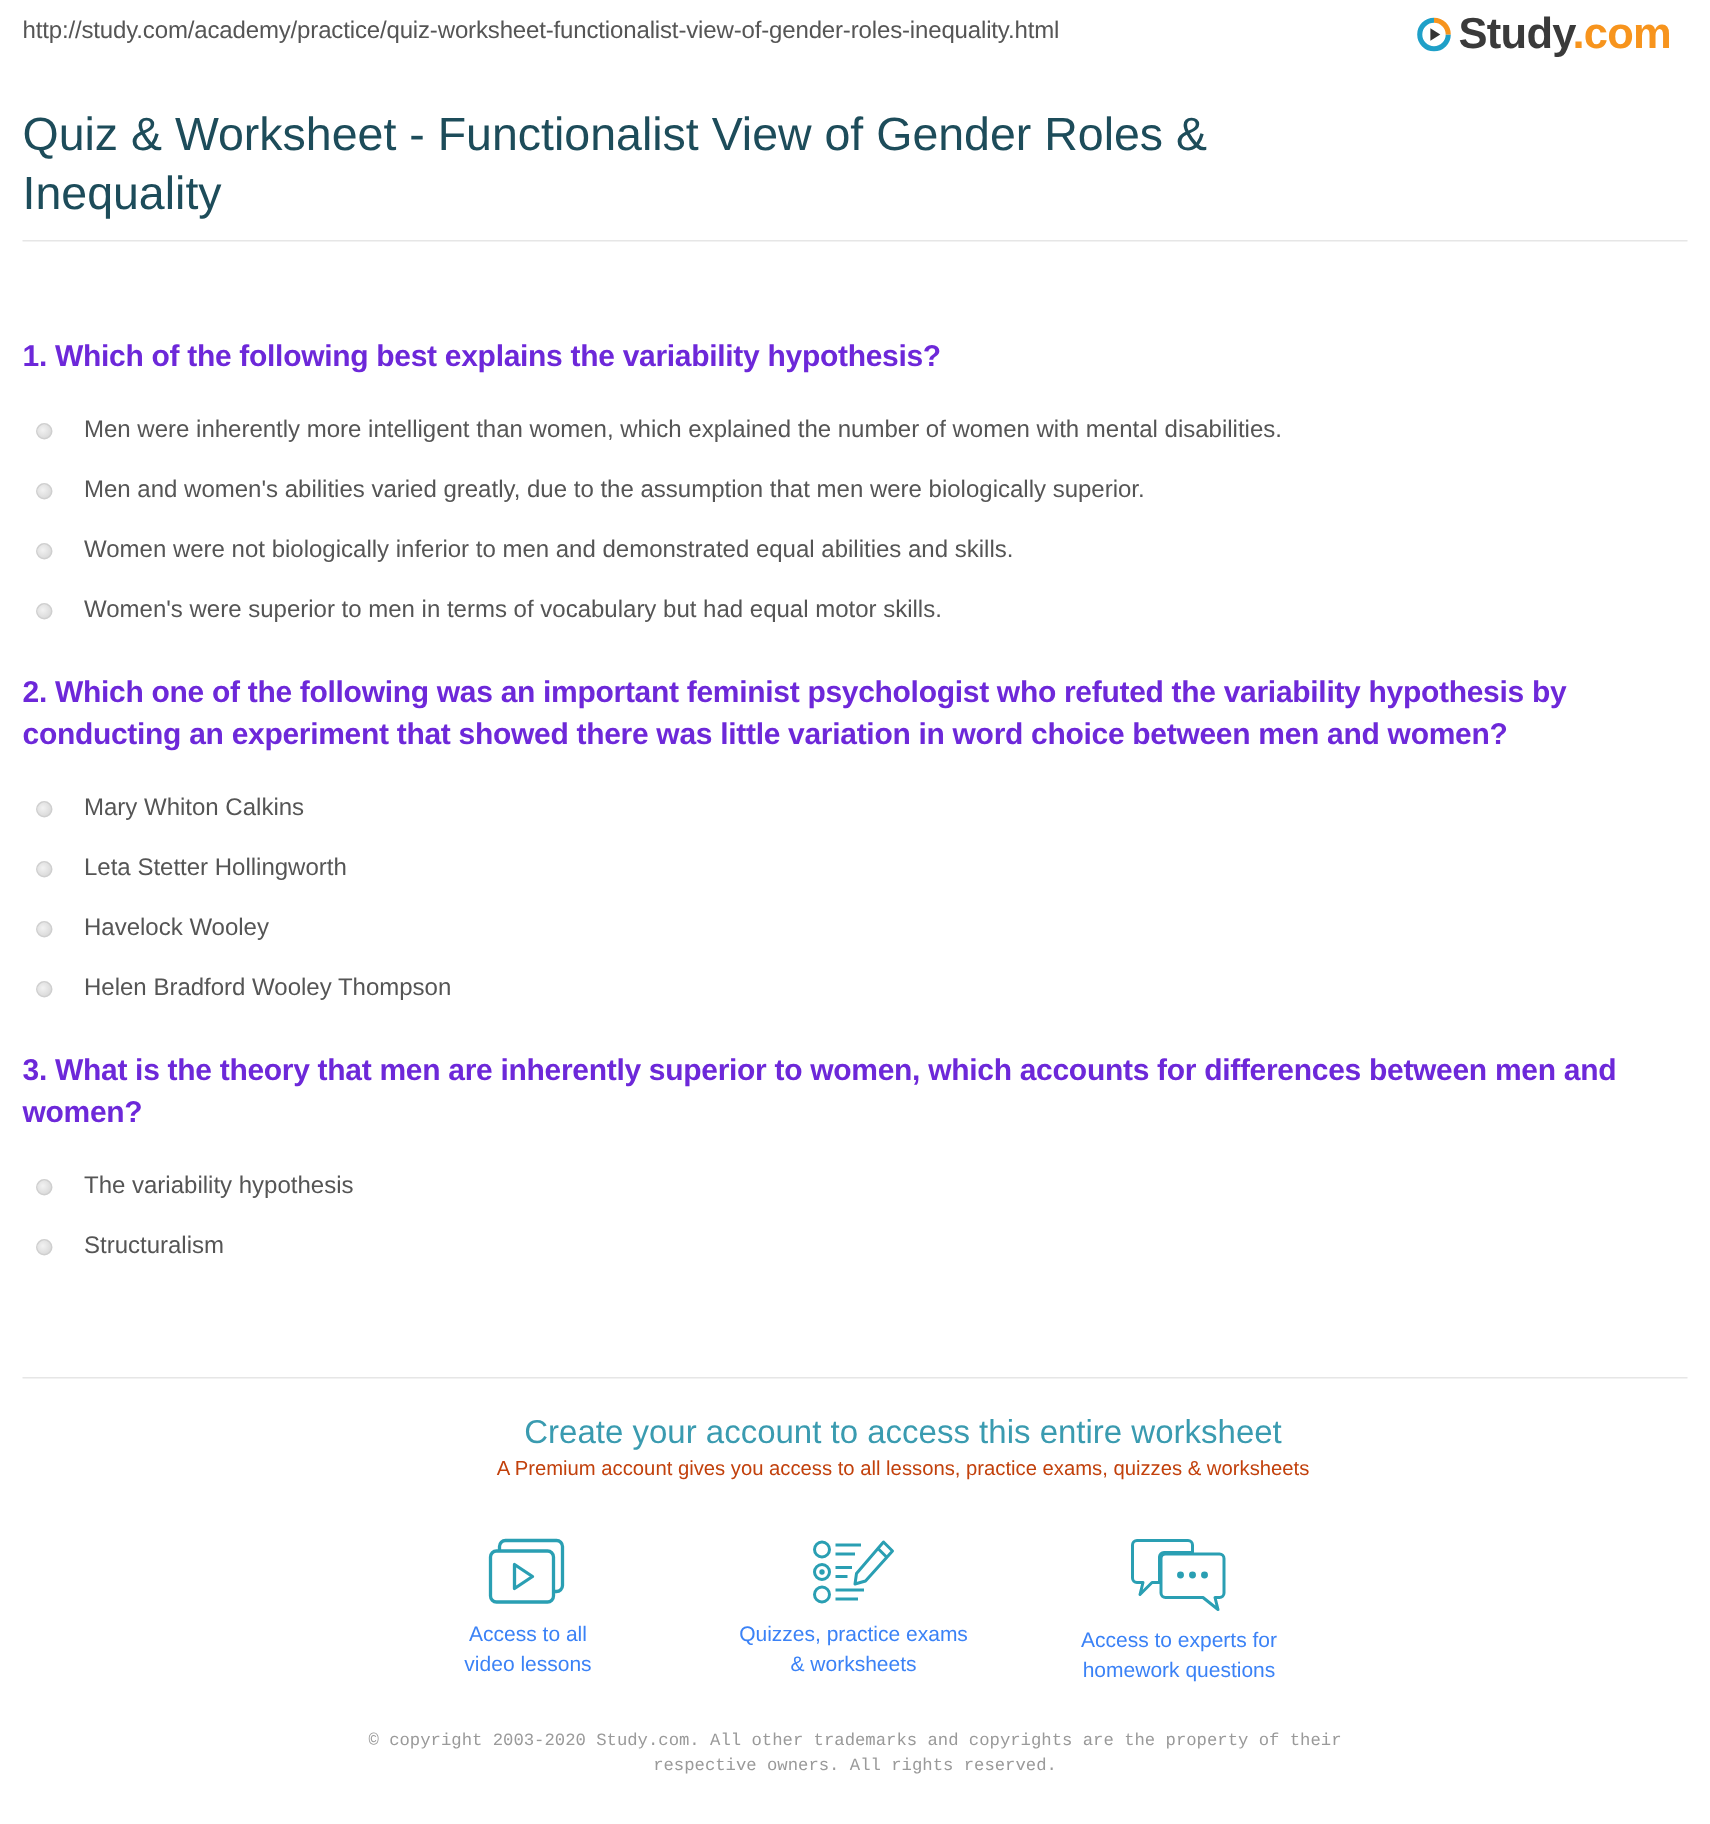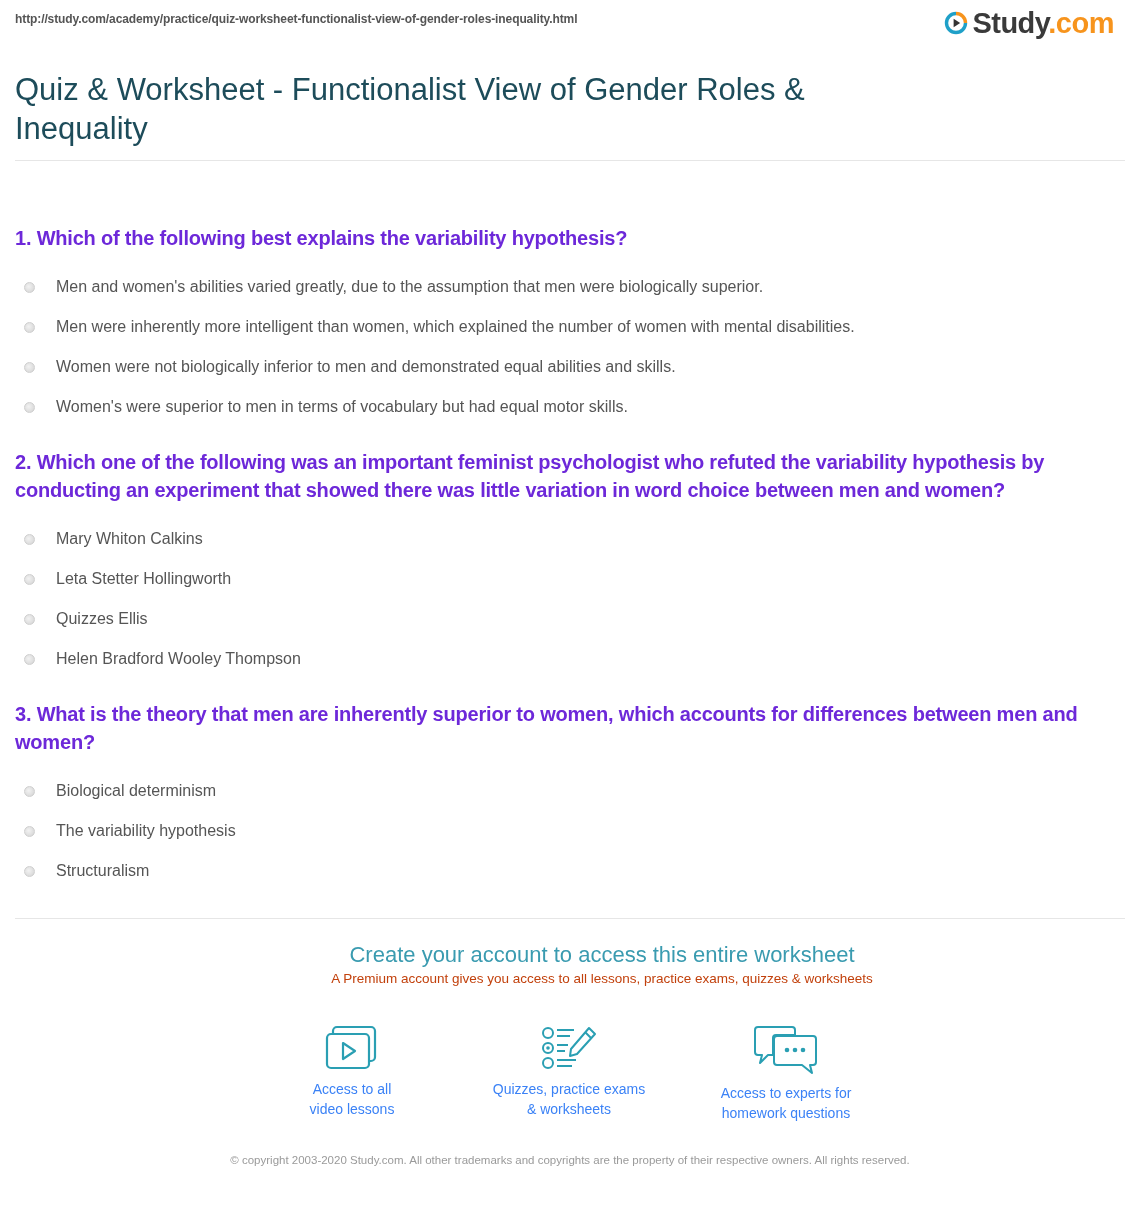--- a/index.html
+++ b/index.html
@@ -9,24 +9,23 @@
       color: #4a4a4a;
       position: relative;
       height: 1216px;
       overflow: hidden;
     }
     .topbar {
       position: absolute; left: 0; top: 0; width: 1140px; height: 44px;
     }
     .url {
       position: absolute; left: 15px; top: 12px;
-      font-size: 12px; color: #555555;
+      font-size: 16px; color: #555555;
       font-family: "Liberation Sans", sans-serif;
       letter-spacing: -0.1px;
-      font-weight: bold;
     }
     .logo {
       position: absolute; right: 26px; top: 8px;
       display: flex; align-items: center;
     }
     .logo-mark { width: 24px; height: 24px; margin-right: 4px; }
     .logo-text {
       font-family: "Liberation Sans", sans-serif;
       font-size: 29px; font-weight: bold; color: #3a3a3a; letter-spacing: -0.5px;
       line-height: 30px;
@@ -81,21 +80,21 @@
     }
     .feature svg { display: block; margin: 0 auto; }
     .feature-label {
       margin-top: 8px;
       font-family: "Liberation Sans", sans-serif;
       font-size: 14px; line-height: 20px; color: #3b82f6;
       white-space: pre-line;
     }
     .footer {
       position: absolute; left: 210px; top: 1152px; width: 720px; text-align: center;
-      font-family: Liberation Sans, sans-serif;
+      font-family: Liberation Mono, monospace;
       font-size: 11.5px; line-height: 17px; color: #9a9a9a;
     }
   </style>
 </head>
 <body>
 
 <div class="topbar">
   <div class="url">http://study.com/academy/practice/quiz-worksheet-functionalist-view-of-gender-roles-inequality.html</div>
   <a class="logo">
     <svg class="logo-mark" viewBox="0 0 24 24">
@@ -108,25 +107,25 @@
 </div>
 
 <h1 class="title">Quiz &amp; Worksheet - Functionalist View of Gender Roles &amp; Inequality</h1>
 <div class="rule" style="top:160px"></div>
 
 <div class="question" style="top:192px">
   <div class="q-text">1. Which of the following best explains the variability hypothesis?</div>
   <ul class="options" style="margin-top:15px">
     <li class="option">
         <span class="radio"></span>
+        <span>Men were inherently more intelligent than women, which explained the number of women with mental disabilities.</span>
+      </li>
+    <li class="option">
+        <span class="radio"></span>
         <span>Men and women's abilities varied greatly, due to the assumption that men were biologically superior.</span>
-      </li>
-    <li class="option">
-        <span class="radio"></span>
-        <span>Men were inherently more intelligent than women, which explained the number of women with mental disabilities.</span>
       </li>
     <li class="option">
         <span class="radio"></span>
         <span>Women were not biologically inferior to men and demonstrated equal abilities and skills.</span>
       </li>
     <li class="option">
         <span class="radio"></span>
         <span>Women's were superior to men in terms of vocabulary but had equal motor skills.</span>
       </li>
   </ul>
@@ -138,36 +137,32 @@
     <li class="option">
         <span class="radio"></span>
         <span>Mary Whiton Calkins</span>
       </li>
     <li class="option">
         <span class="radio"></span>
         <span>Leta Stetter Hollingworth</span>
       </li>
     <li class="option">
         <span class="radio"></span>
-        <span>Quizzes Ellis</span>
+        <span>Havelock Wooley</span>
       </li>
     <li class="option">
         <span class="radio"></span>
         <span>Helen Bradford Wooley Thompson</span>
       </li>
   </ul>
 </div>
 
 <div class="question" style="top:668px">
   <div class="q-text">3. What is the theory that men are inherently superior to women, which accounts for differences between men and women?</div>
   <ul class="options" style="margin-top:15px">
-    <li class="option">
-        <span class="radio"></span>
-        <span>Biological determinism</span>
-      </li>
     <li class="option">
         <span class="radio"></span>
         <span>The variability hypothesis</span>
       </li>
     <li class="option">
         <span class="radio"></span>
         <span>Structuralism</span>
       </li>
   </ul>
 </div>

